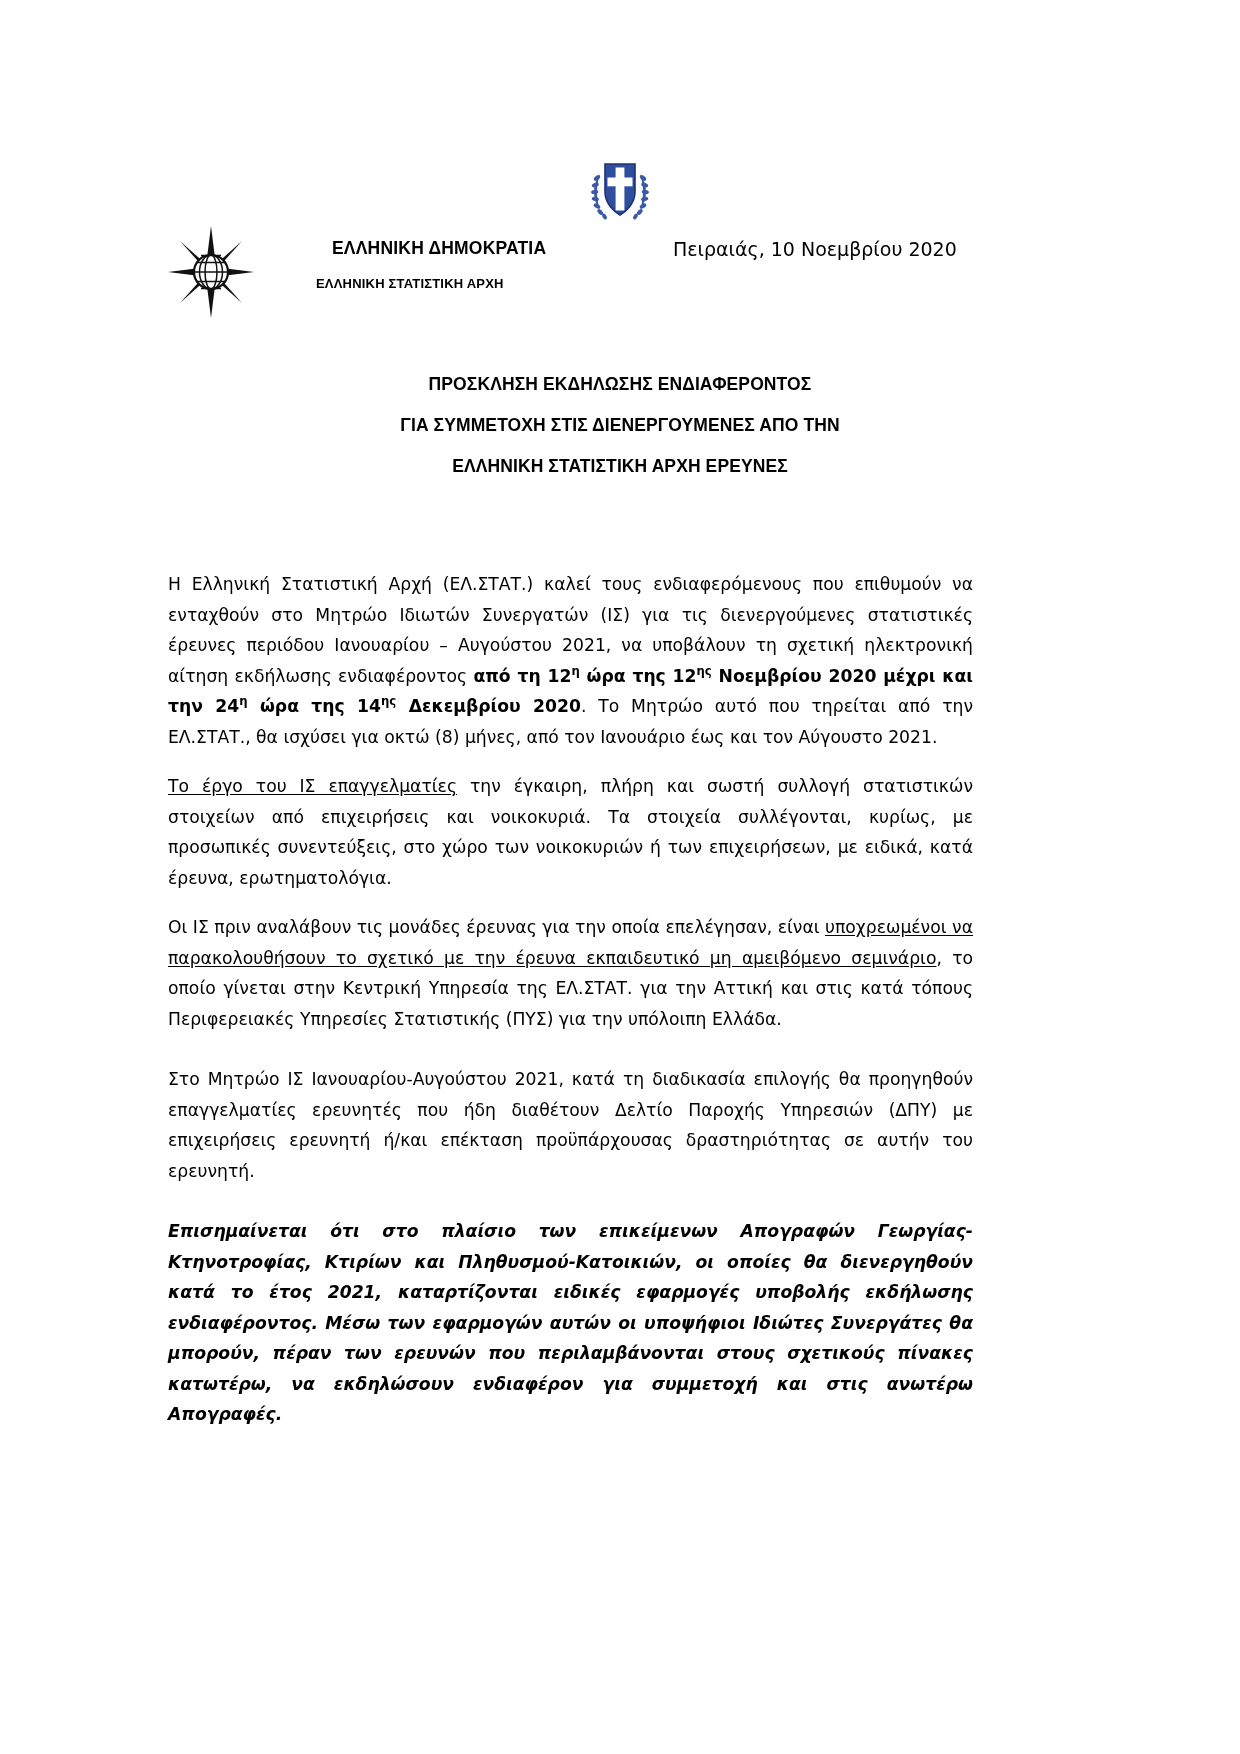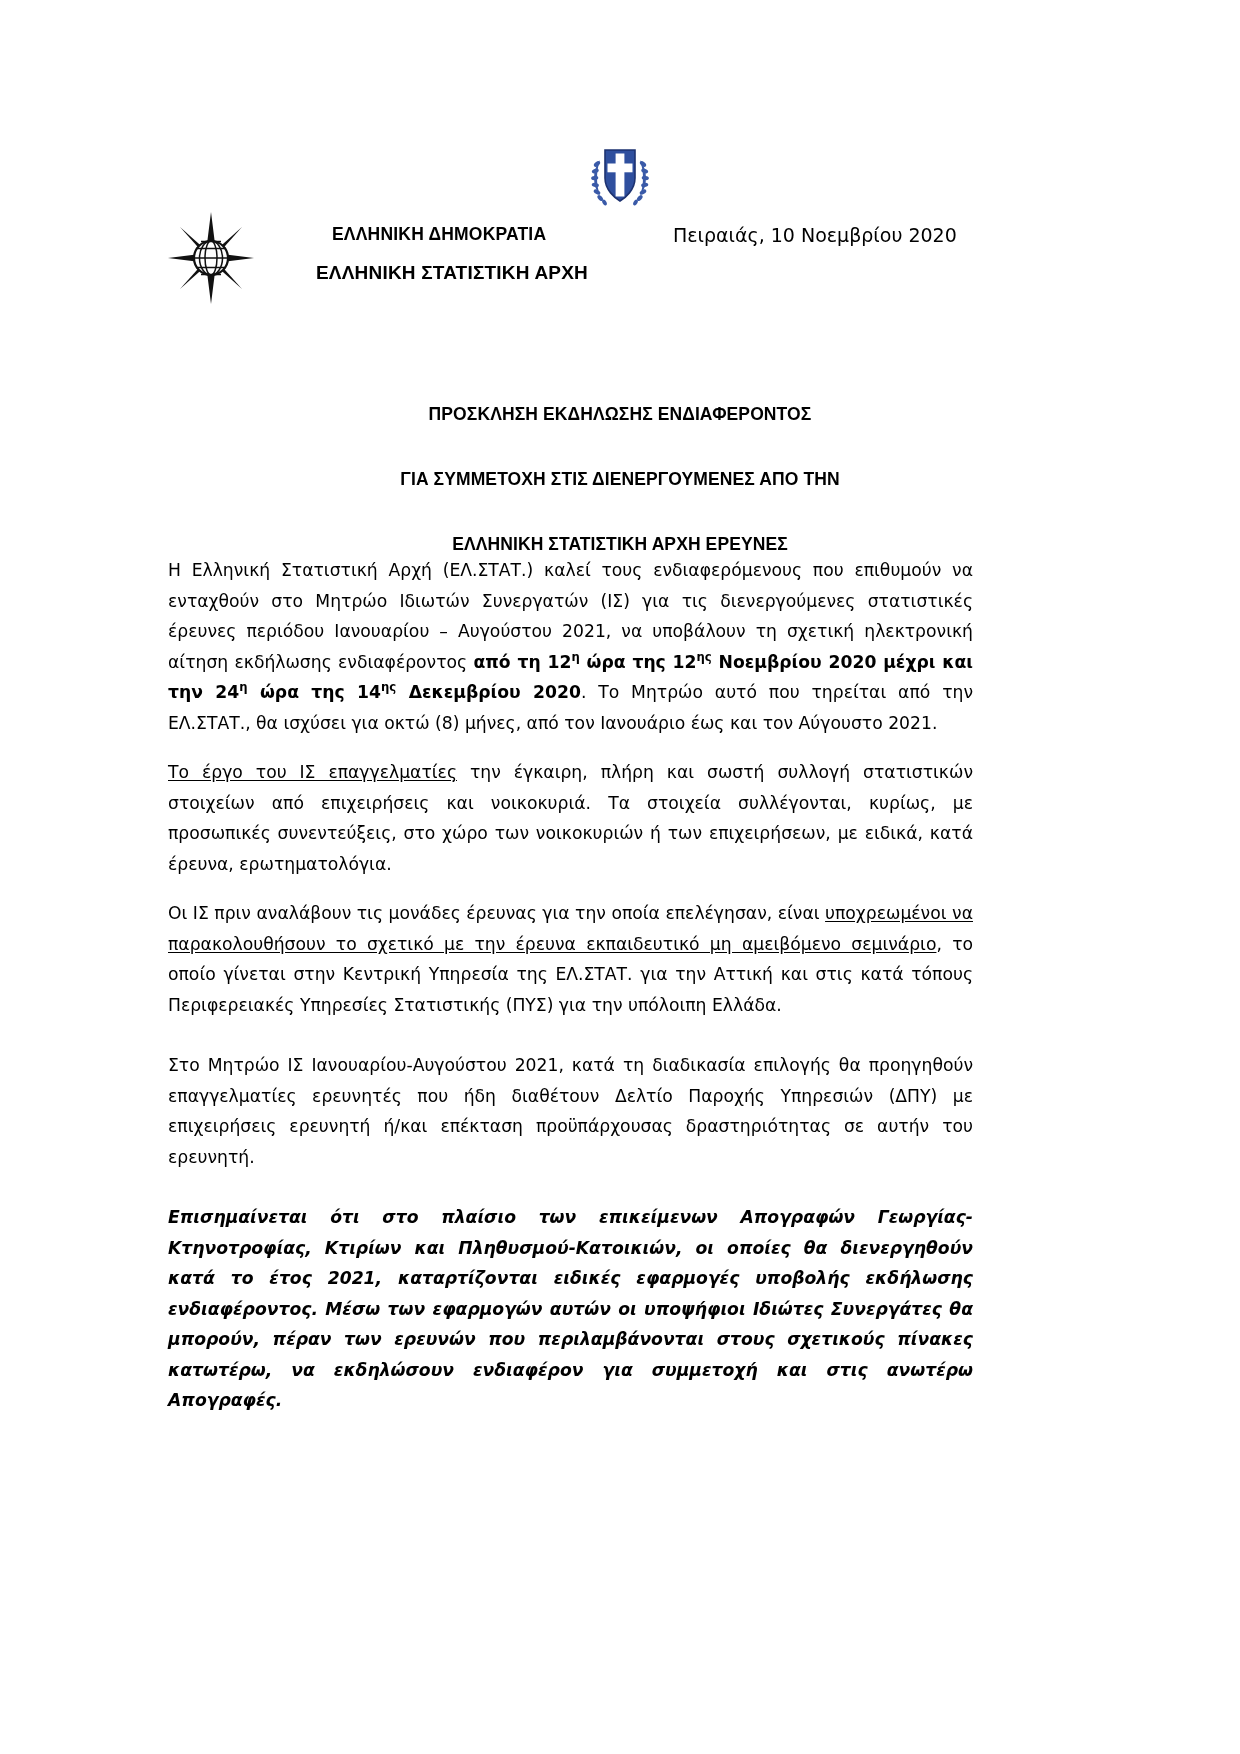--- a/index.html
+++ b/index.html
@@ -11,21 +11,21 @@
   body {
     width: 1240px;
     height: 1754px;
     font-family: "DejaVu Sans", sans-serif;
     color: #000000;
     position: relative;
     overflow: hidden;
   }
   .page {
     position: absolute;
-    left: 0; top: 0;
+    left: 0; top: 14px;
     width: 1240px;
     height: 1610px;
     box-sizing: border-box;
     padding: 0;
   }
 
   
   .header {
     position: relative;
     width: 1240px;
@@ -59,21 +59,21 @@
     font-size: 17.5px;
     letter-spacing: 0.2px;
     white-space: nowrap;
   }
   .hdr-org2 {
     position: absolute;
     left: 316px;
     top: 262px;
     font-family: "Liberation Sans", sans-serif;
     font-weight: bold;
-    font-size: 19px;
+    font-size: 13px;
     letter-spacing: 0.2px;
     white-space: nowrap;
   }
   .hdr-date {
     position: absolute;
     left: 673px;
     top: 224px;
     font-family: "DejaVu Sans", sans-serif;
     font-size: 19px;
     white-space: nowrap;
@@ -94,21 +94,20 @@
     text-decoration: underline;
     text-underline-offset: 3px;
     margin-bottom: 28px;
   }
   .t-line {
     font-family: "Liberation Sans", sans-serif;
     font-weight: bold;
     font-size: 17.5px;
     margin-bottom: 20px;
     letter-spacing: 0.1px;
-    margin-top: 44px;
   }
   .t-line:last-child { margin-bottom: 0; }
 
   
   .body-area {
     position: absolute;
     left: 168px;
     top: 555px;
     width: 805px;
   }

